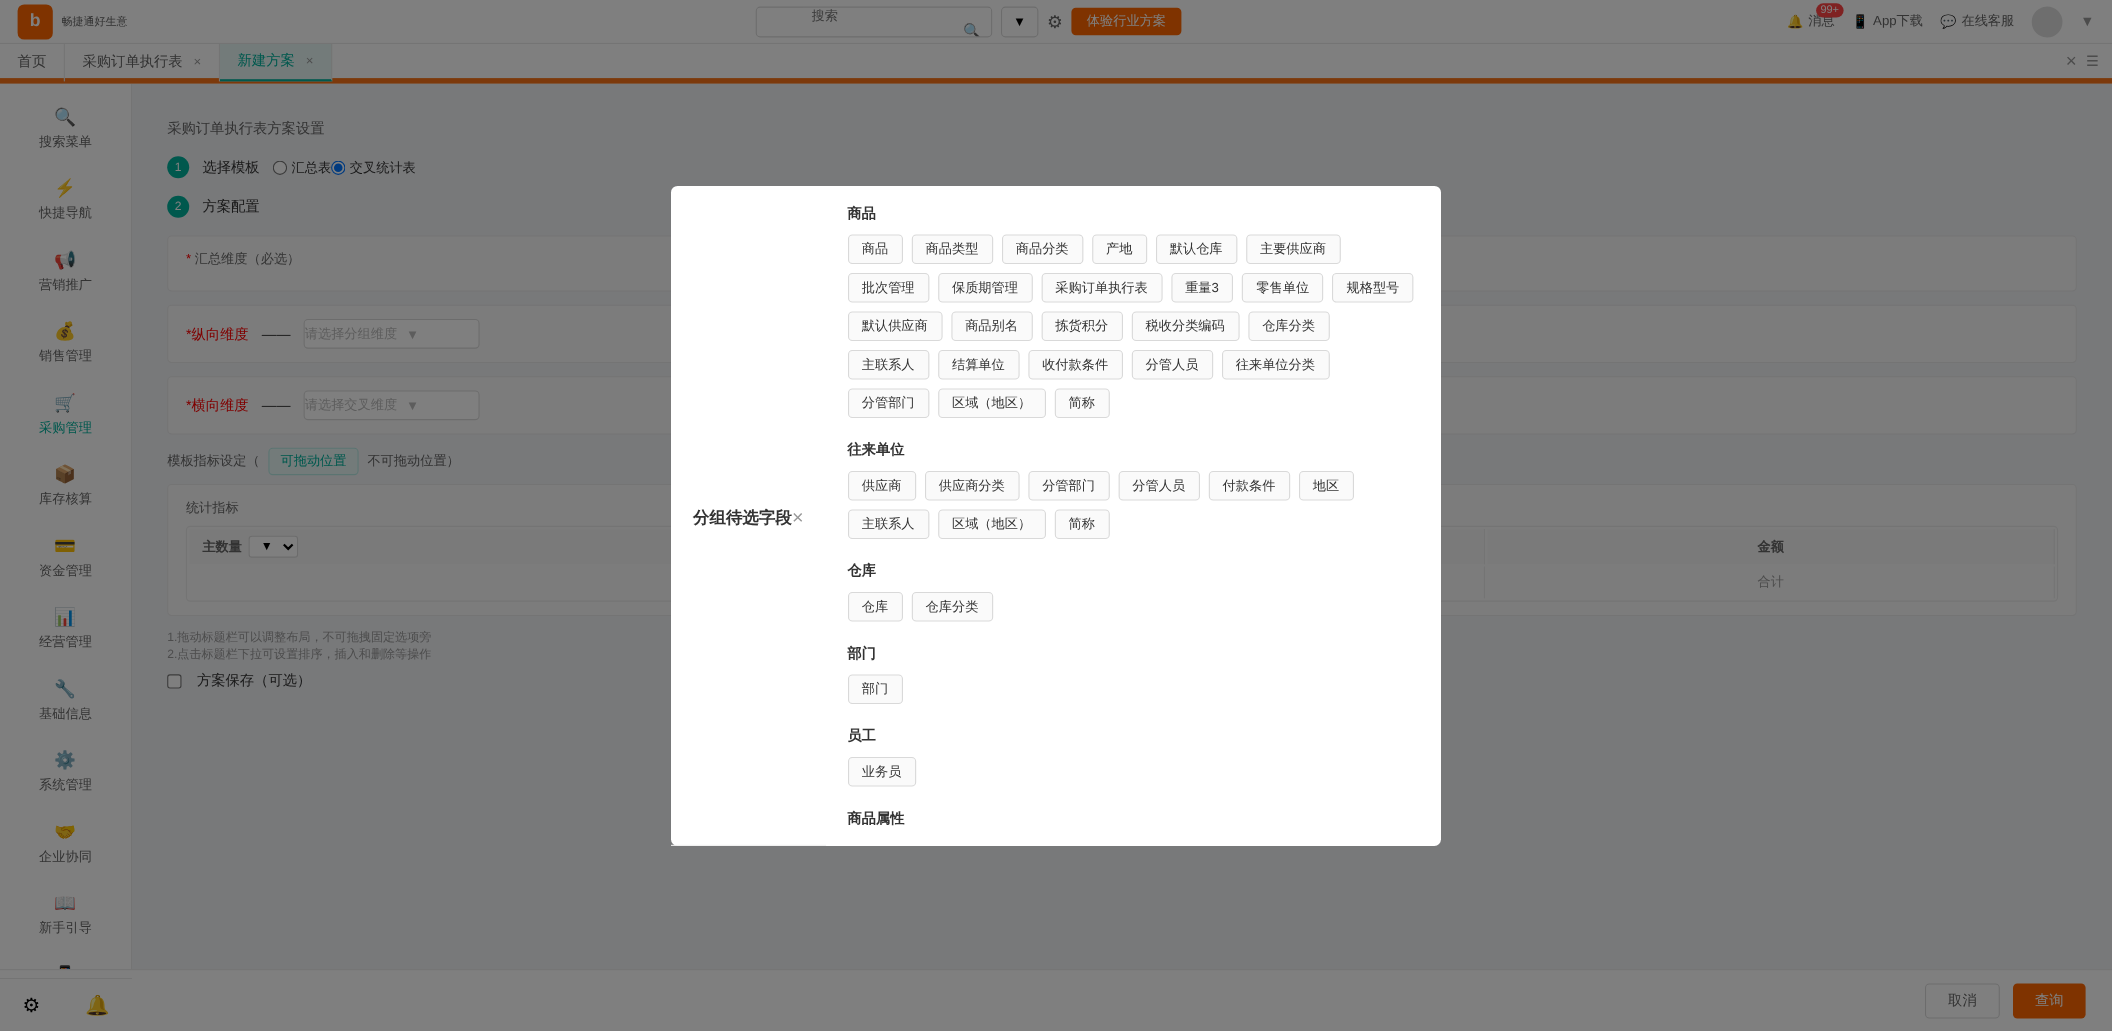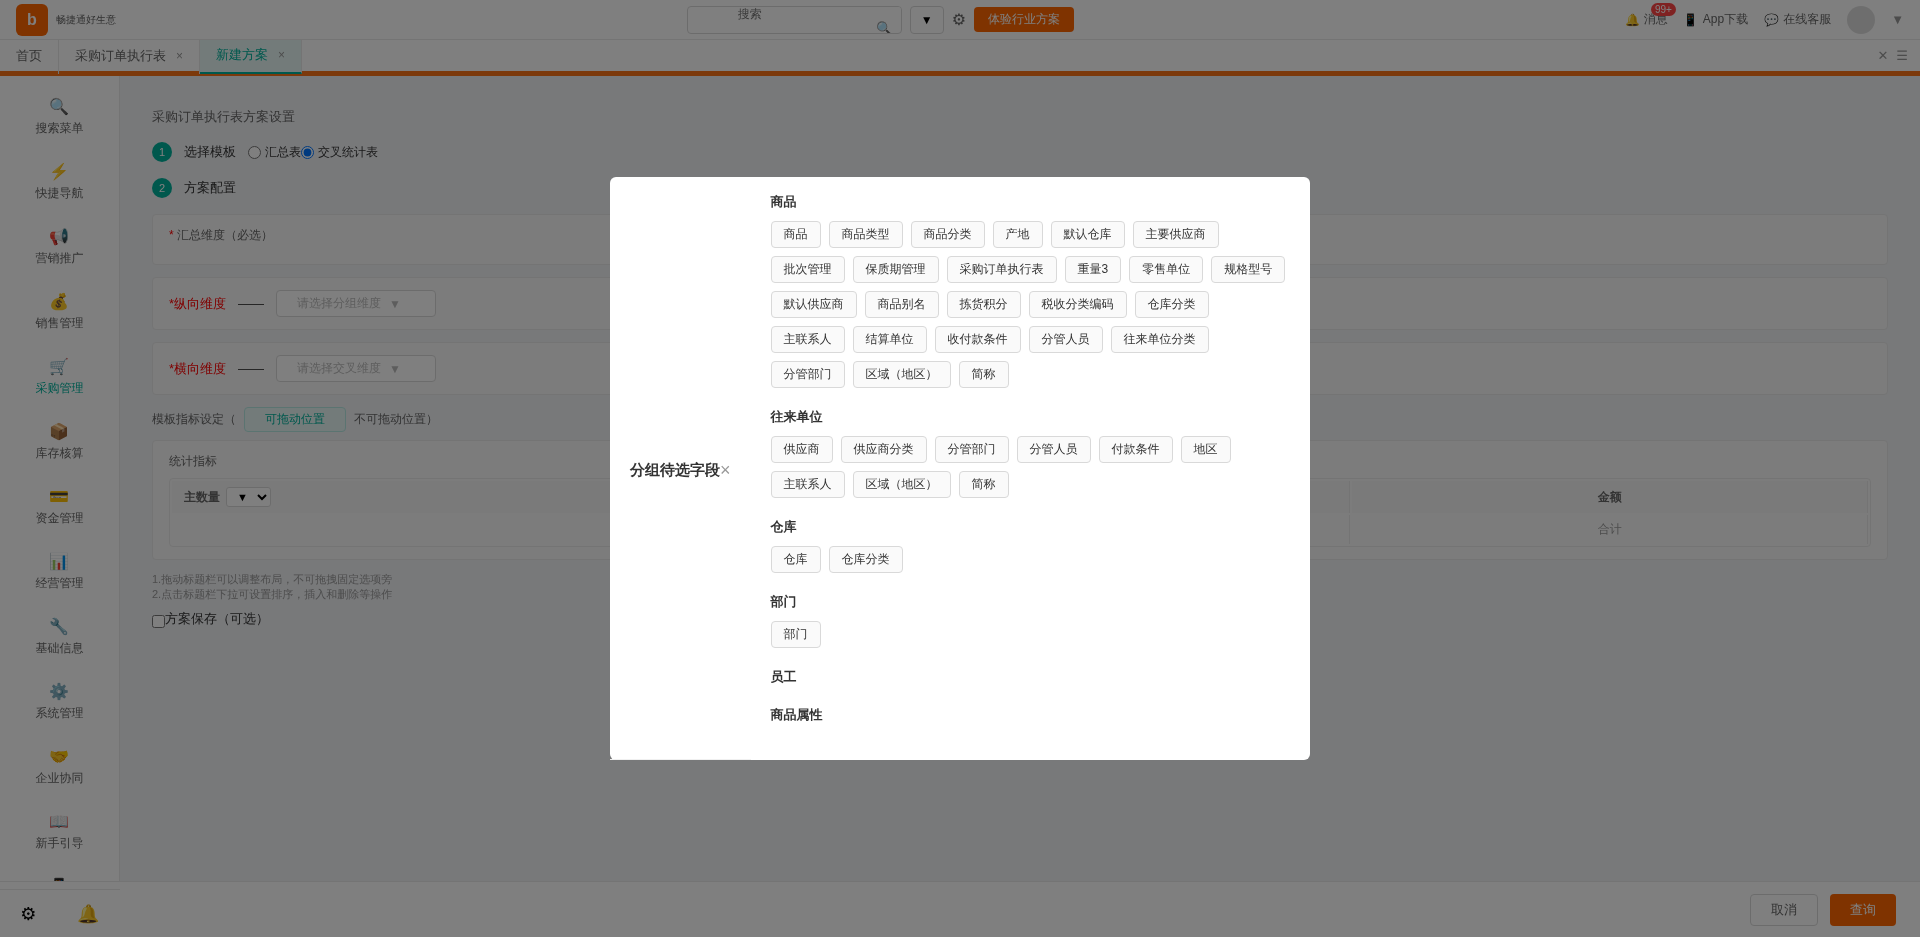--- a/index.html
+++ b/index.html
@@ -375,42 +375,42 @@
       background: #f9f9f9;
       border: 1px solid #e8e8e8;
       border-radius: 4px;
       padding: 12px 16px;
       margin-bottom: 12px;
     }
     .config-label { font-size: 12px; color: #666; margin-bottom: 8px; }
     .select-placeholder {
       border: 1px solid #d9d9d9;
       border-radius: 4px;
-      padding: 4px 20px;
+      padding: 4px 0;
       font-size: 12px;
       color: #bbb;
       display: inline-flex;
       align-items: center;
       gap: 8px;
       background: white;
       min-width: 160px;
     }
     .toolbar-row {
       display: flex;
       align-items: center;
       gap: 8px;
       margin: 8px 0;
       font-size: 12px;
       color: #666;
     }
     .draggable-item {
       background: #e6f7f5;
       border: 1px solid #b7e9e3;
       border-radius: 4px;
-      padding: 3px 20px;
+      padding: 3px 10px;
       font-size: 12px;
       color: #00b09b;
     }
     .stat-table {
       border: 1px solid #e8e8e8;
       border-radius: 4px;
       overflow: hidden;
       width: 100%;
       font-size: 12px;
     }
@@ -643,21 +643,21 @@
             </tr>
           </tbody>
         </table>
       </div>
 
       <div style="font-size:11px;color:#999;margin-bottom:8px">
         <div>1.拖动标题栏可以调整布局，不可拖拽固定选项旁</div>
         <div>2.点击标题栏下拉可设置排序，插入和删除等操作</div>
       </div>
 
-      <div style="display:flex;align-items:flex-end;gap:0">
+      <div style="display:flex;align-items:center;gap:14px">
         <input type="checkbox" style="">
         <span>方案保存（可选）</span>
       </div>
     </div>
   </div>
 </div>
 
 <div class="modal-backdrop">
   <div class="modal">
     <div class="modal-header">
@@ -723,20 +723,23 @@
 
       <div class="field-section">
         <div class="section-title">部门</div>
         <div class="field-tags">
           <span class="field-tag">部门</span>
         </div>
       </div>
 
       <div class="field-section">
         <div class="section-title">员工</div>
+        <div class="field-tags">
+          <span class="field-tag">业务员</span>
+        </div>
       </div>
 
       <div class="field-section">
         <div class="section-title">商品属性</div>
 
       </div>
 
     </div>
 
     <div class="modal-hscroll">

